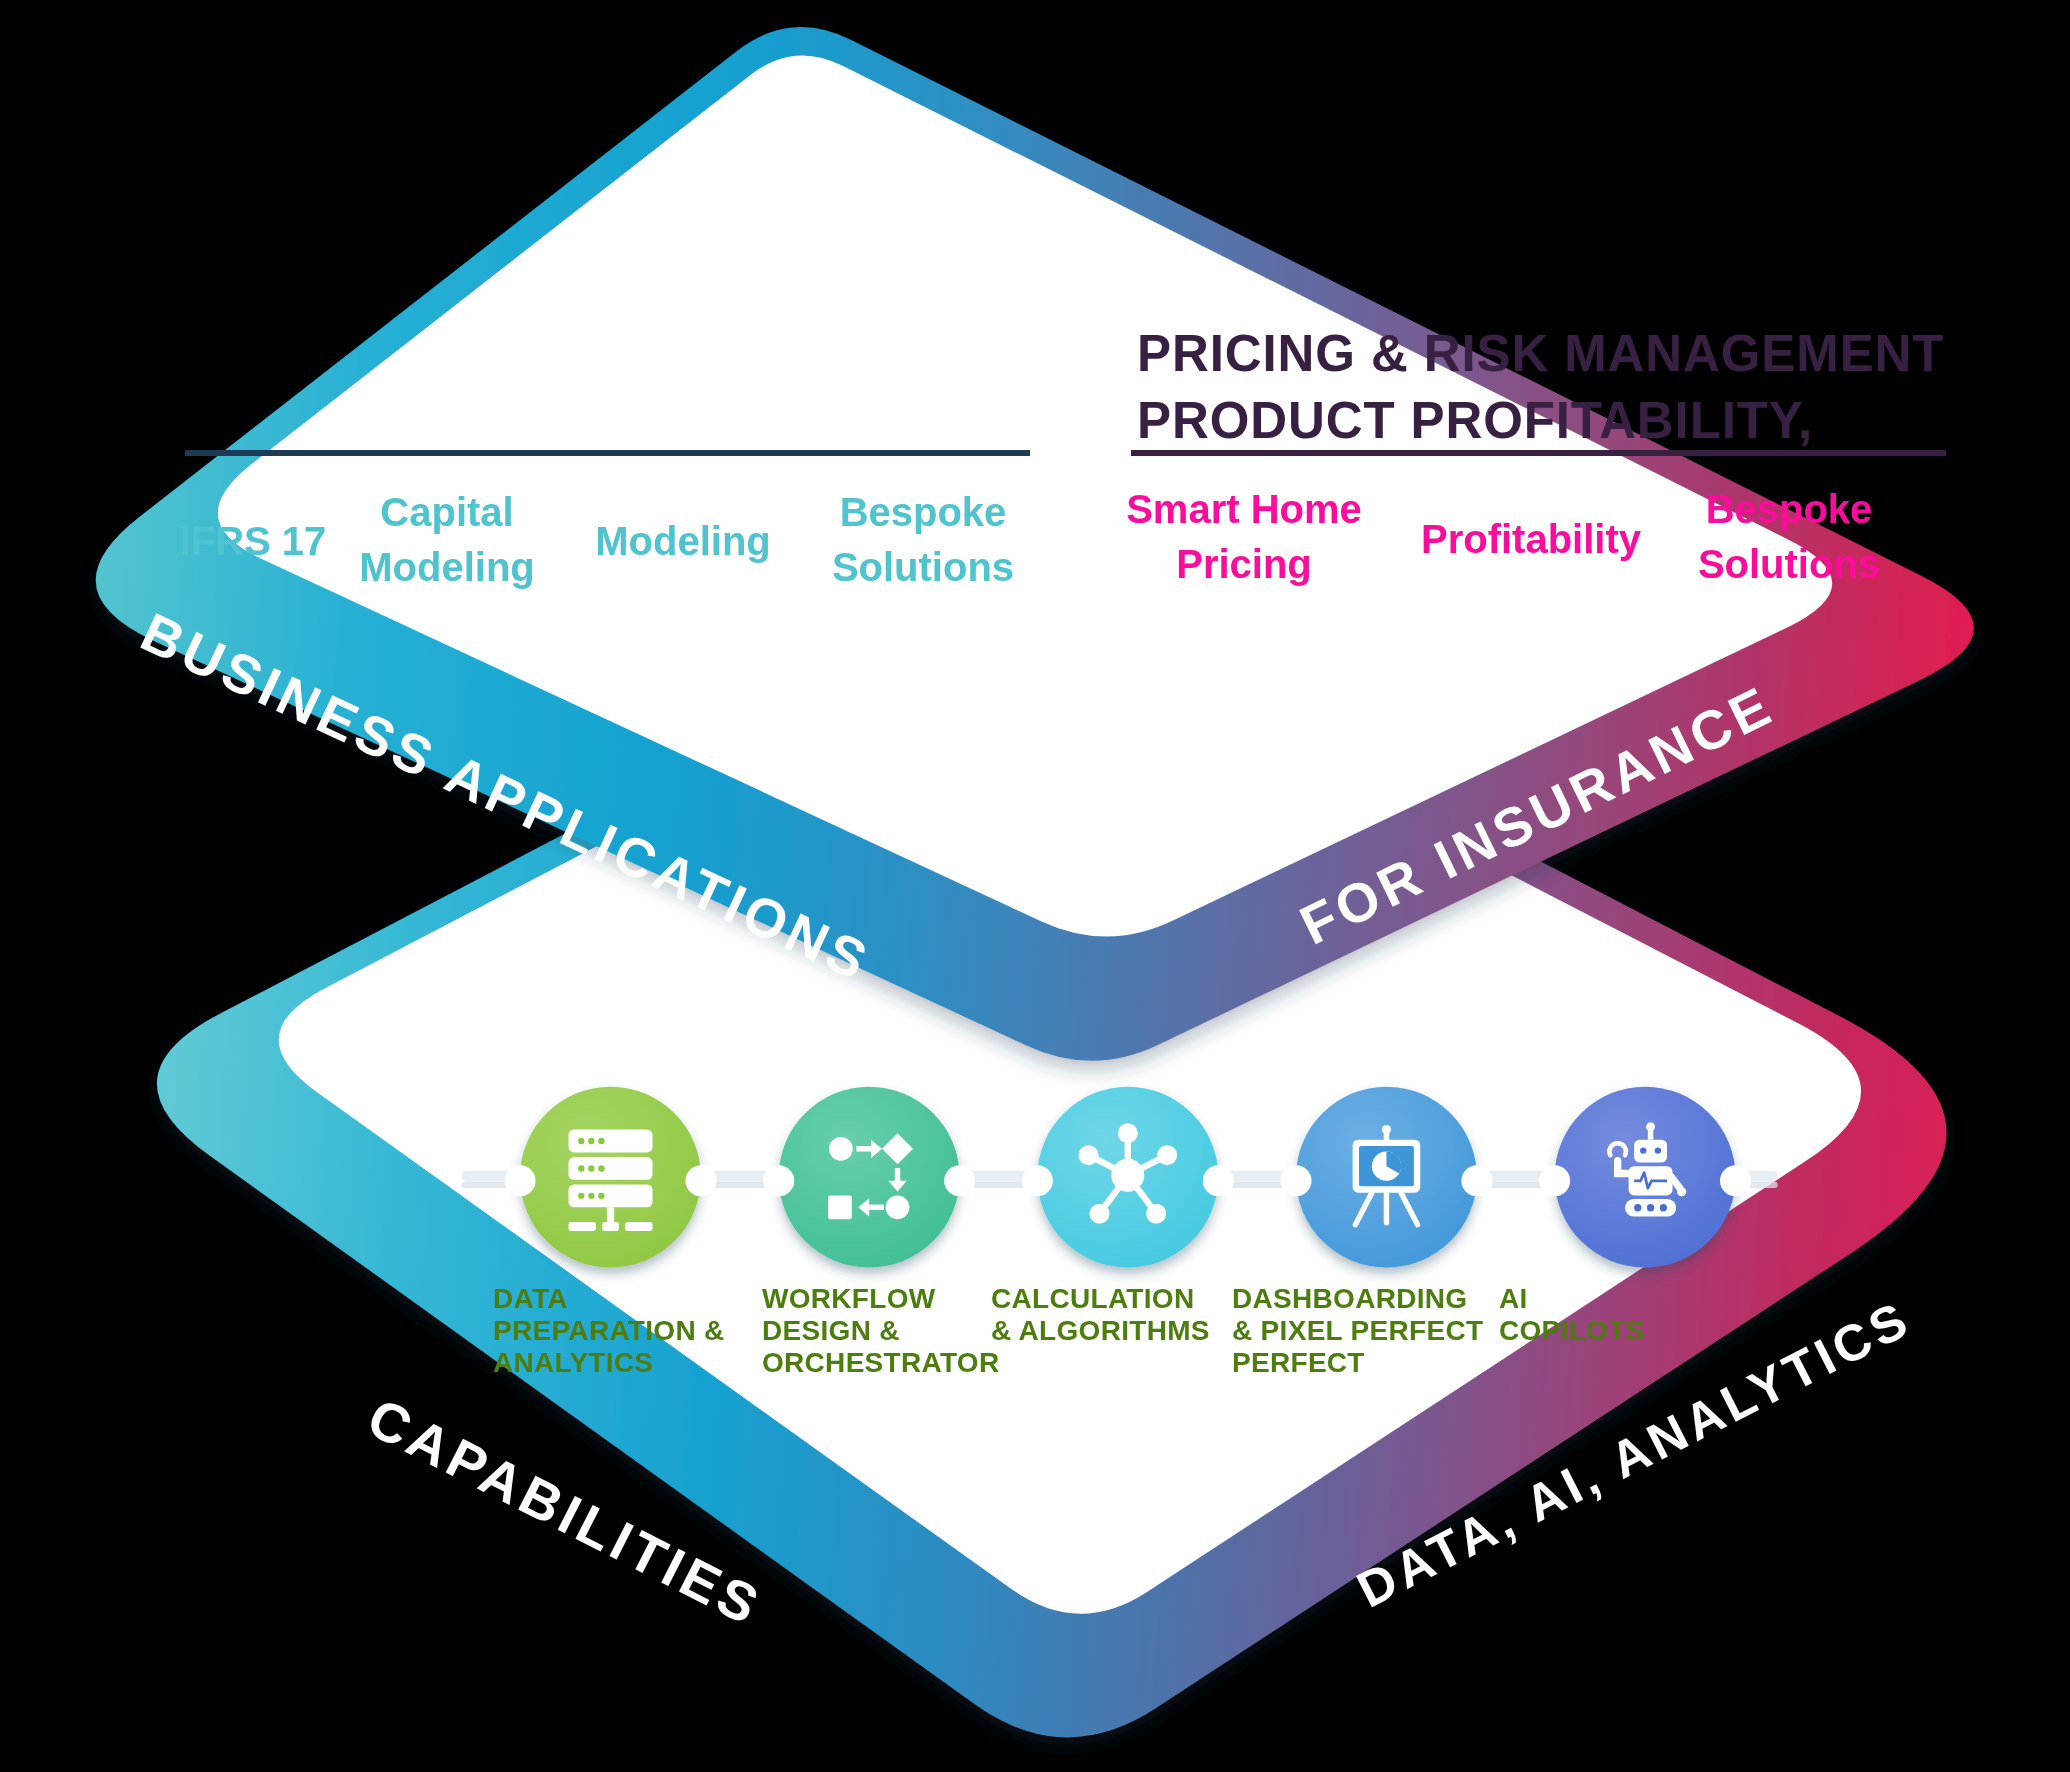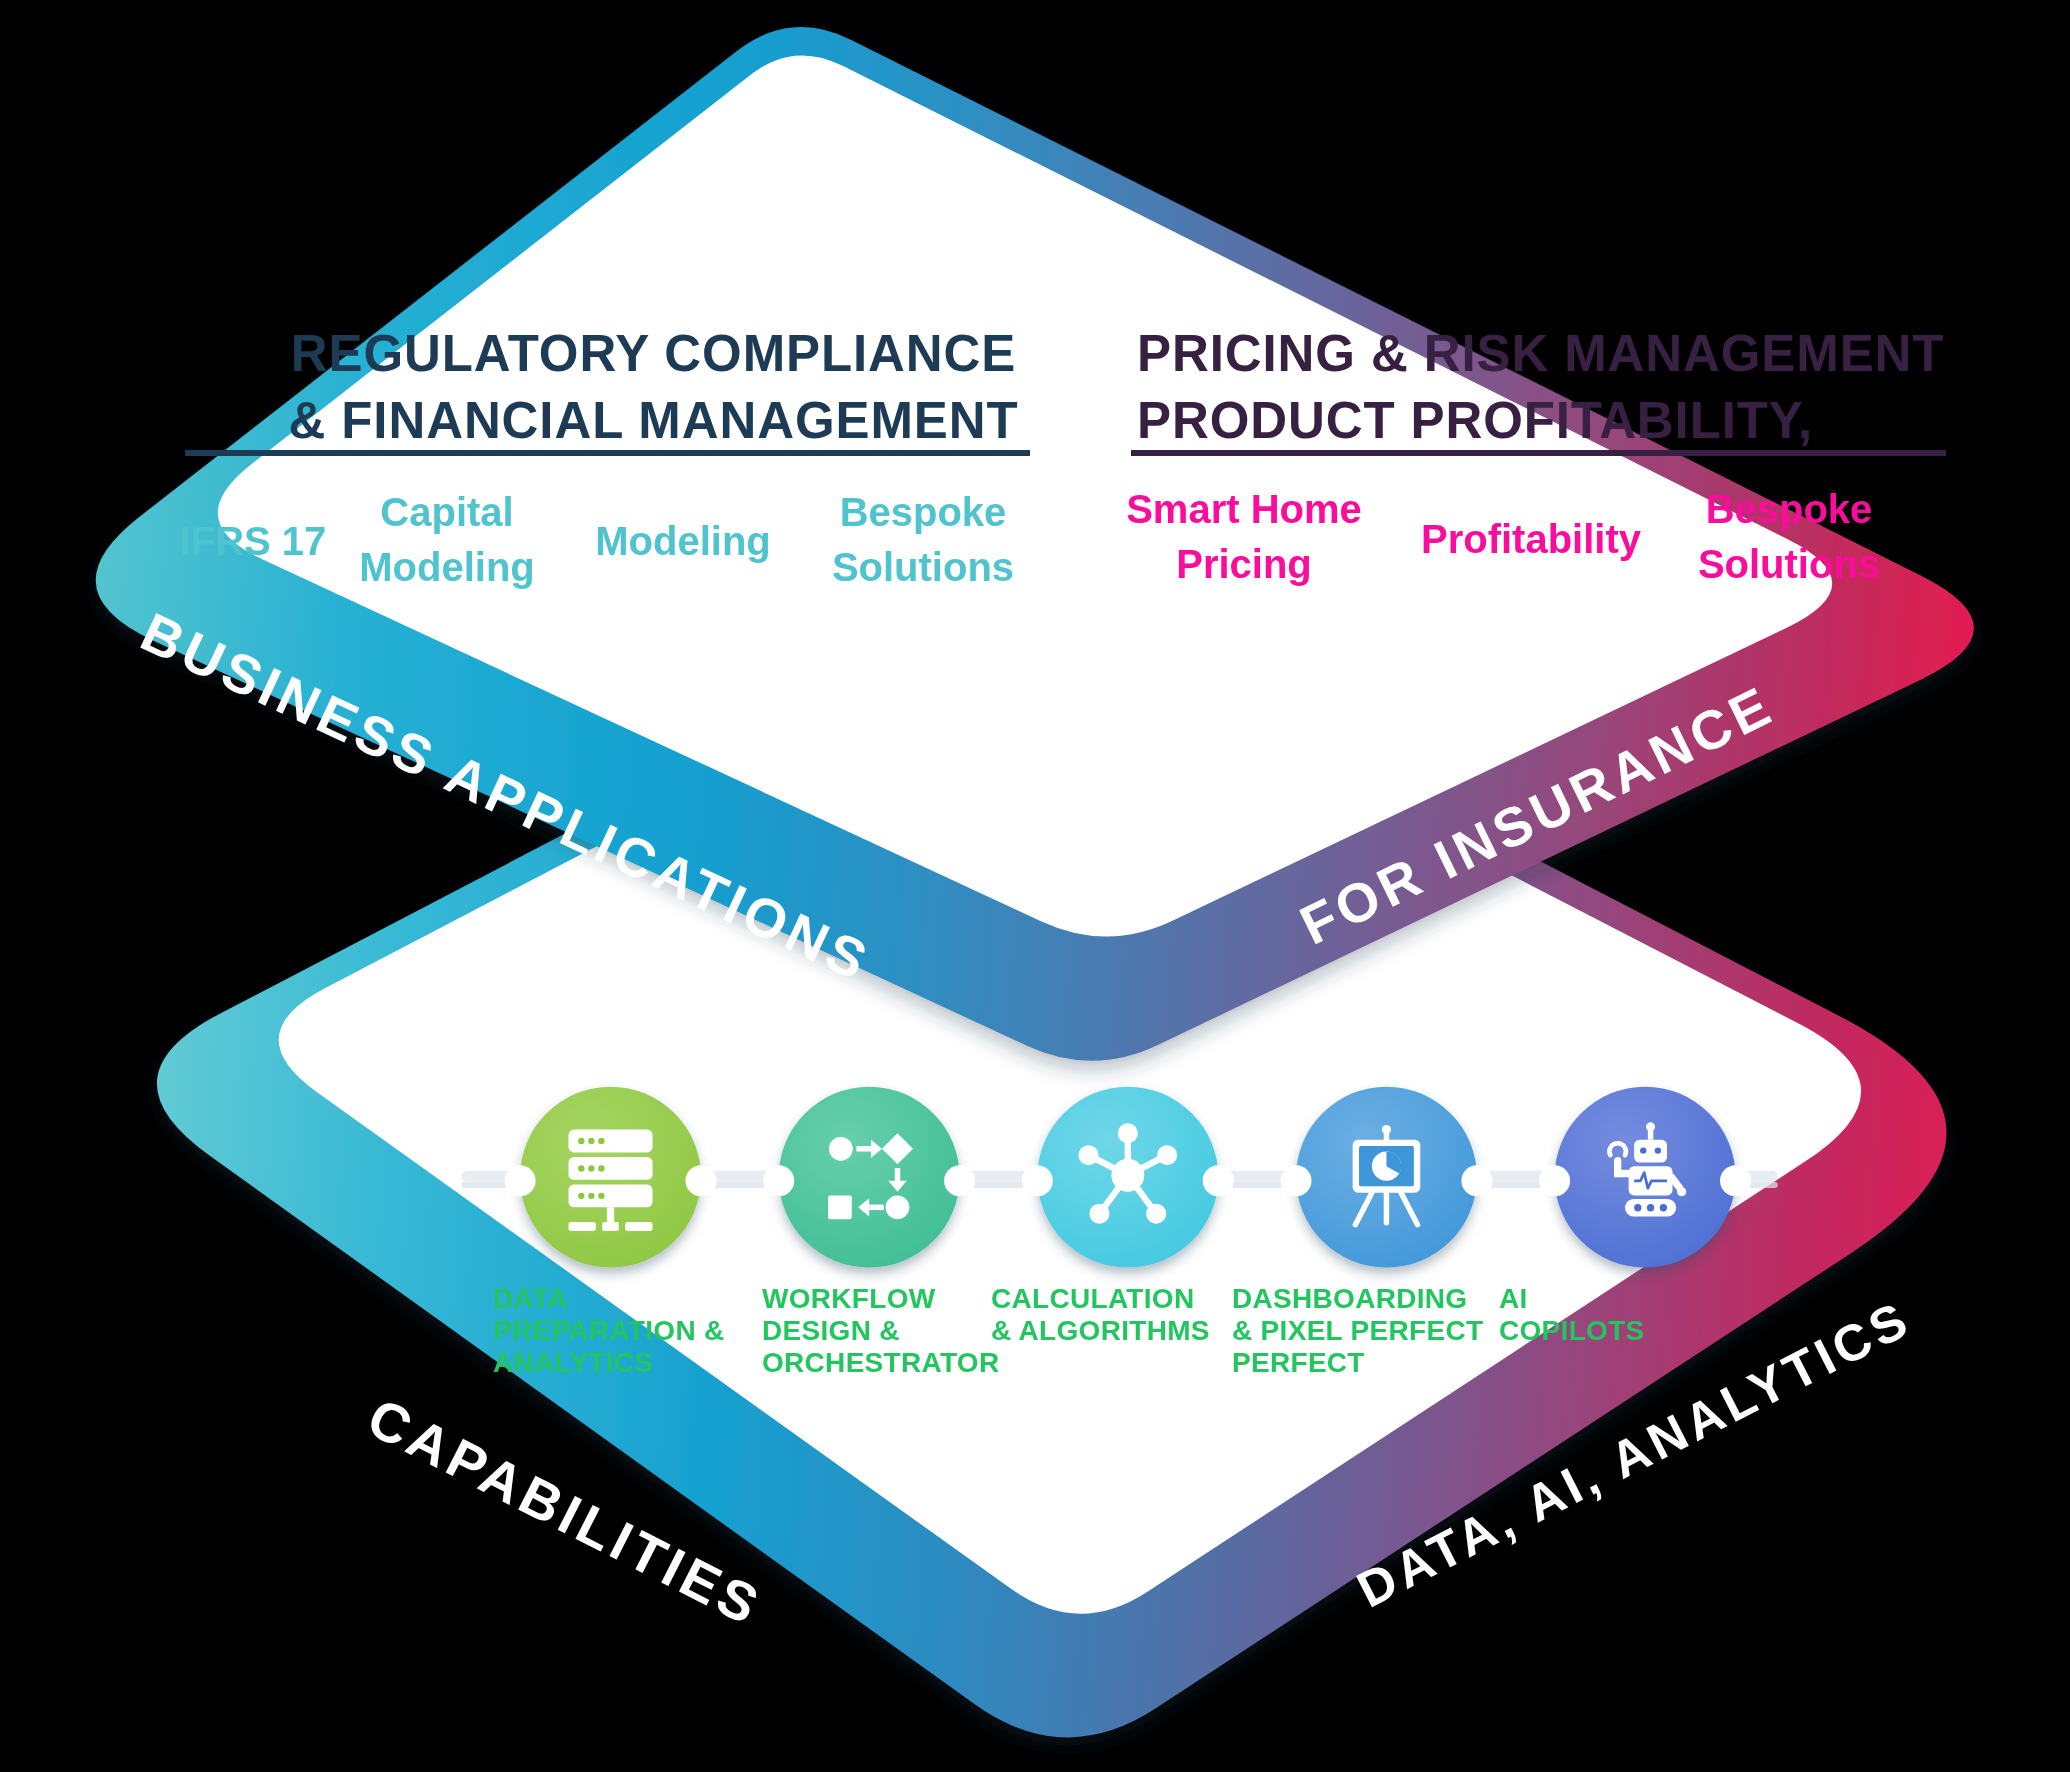--- a/index.html
+++ b/index.html
@@ -10,21 +10,21 @@
   .heading{font-weight:bold;font-size:51px;line-height:67px;letter-spacing:0.9px;}
   .heading div{white-space:nowrap;}
   .underline{position:absolute;height:6.4px;}
   .item{position:absolute;transform:translateX(-50%);text-align:center;
         font-weight:bold;font-size:40px;line-height:55px;white-space:nowrap;}
   .item span{display:block;}
   .teal{color:#4fc3ce;}
   .pink{color:#fb0d9c;}
   .ribbon{position:absolute;color:#ffffff;font-weight:bold;font-size:55px;
           letter-spacing:4.6px;white-space:nowrap;transform-origin:center center;}
-  .cap-label{position:absolute;color:#22c55e;font-weight:bold;font-size:28px;
+  .cap-label{position:absolute;color:#4d7c0f;font-weight:bold;font-size:28px;
              line-height:32px;letter-spacing:0.3px;}
   .cap-label span{display:block;white-space:nowrap;}
   .cap-sub{position:absolute;color:#19607f;font-weight:bold;font-size:21px;
            line-height:27.4px;}
   .cap-sub span{display:block;white-space:nowrap;}
 </style>
 </head>
 <body>
 
 <div id="stage">
@@ -198,24 +198,20 @@
         <line x1="29" y1="0" x2="38" y2="12" stroke="#fff" stroke-width="8" stroke-linecap="round"></line>
         <circle cx="40" cy="16" r="5" fill="#fff"></circle>
         <rect x="-22" y="24" width="56" height="19" rx="9.5" fill="#fff"></rect>
         <circle cx="-8" cy="33.5" r="4" fill="#4a6dd3"></circle>
         <circle cx="6" cy="33.5" r="4" fill="#4a6dd3"></circle>
         <circle cx="20" cy="33.5" r="4" fill="#4a6dd3"></circle>
       </g>
     </g>
   </svg>
 
-  <div class="abs heading" style="left:233px;top:320px;width:841px;text-align:center;color:#1d3b55;">
-    <div>REGULATORY COMPLIANCE</div>
-    <div>&amp; FINANCIAL MANAGEMENT</div>
-  </div>
   <div class="underline" style="left:185px;top:450px;width:845px;background:#1d3b55;"></div>
 
   <div class="item teal" style="left:253px;top:514px;">
     <span>IFRS 17</span>
   </div>
   <div class="item teal" style="left:447px;top:485px;">
     <span>Capital</span>
     <span>Modeling</span>
   </div>
   <div class="item teal" style="left:683px;top:514px;">

